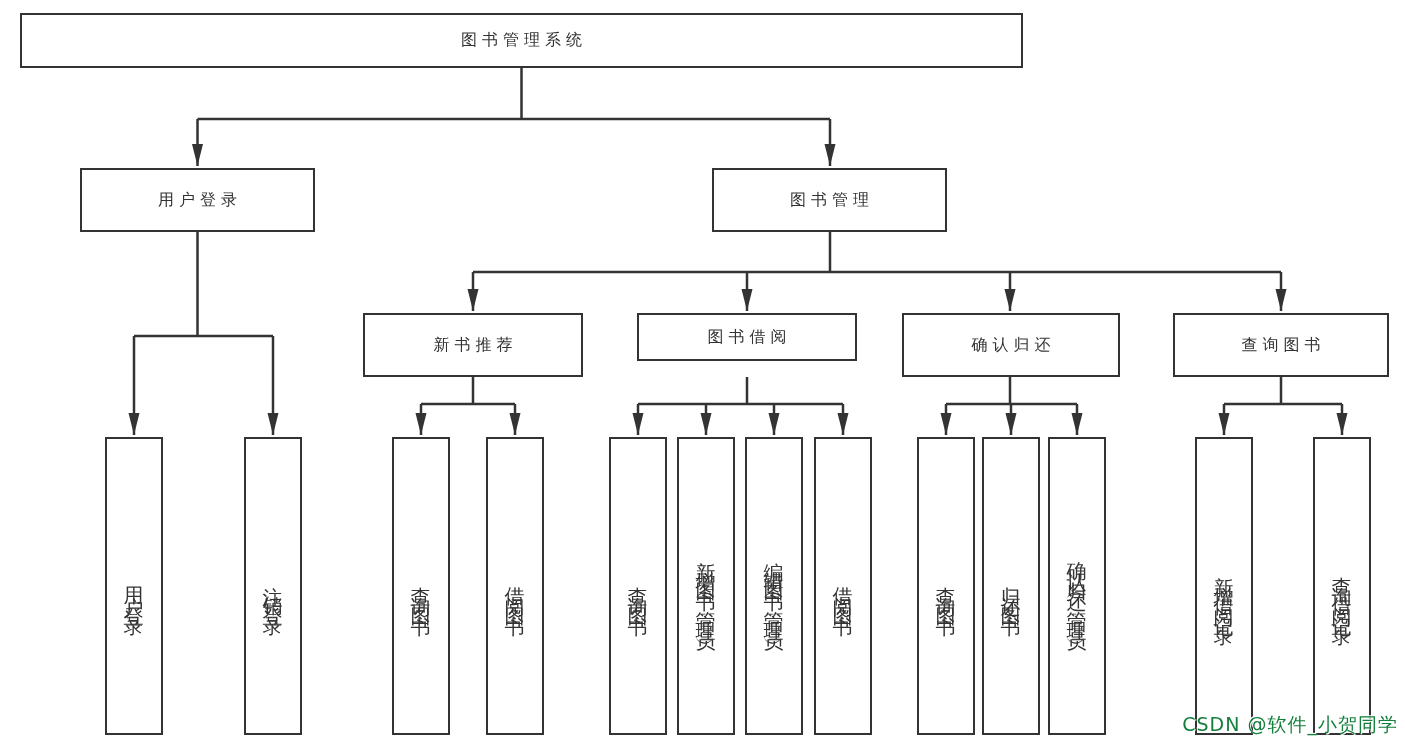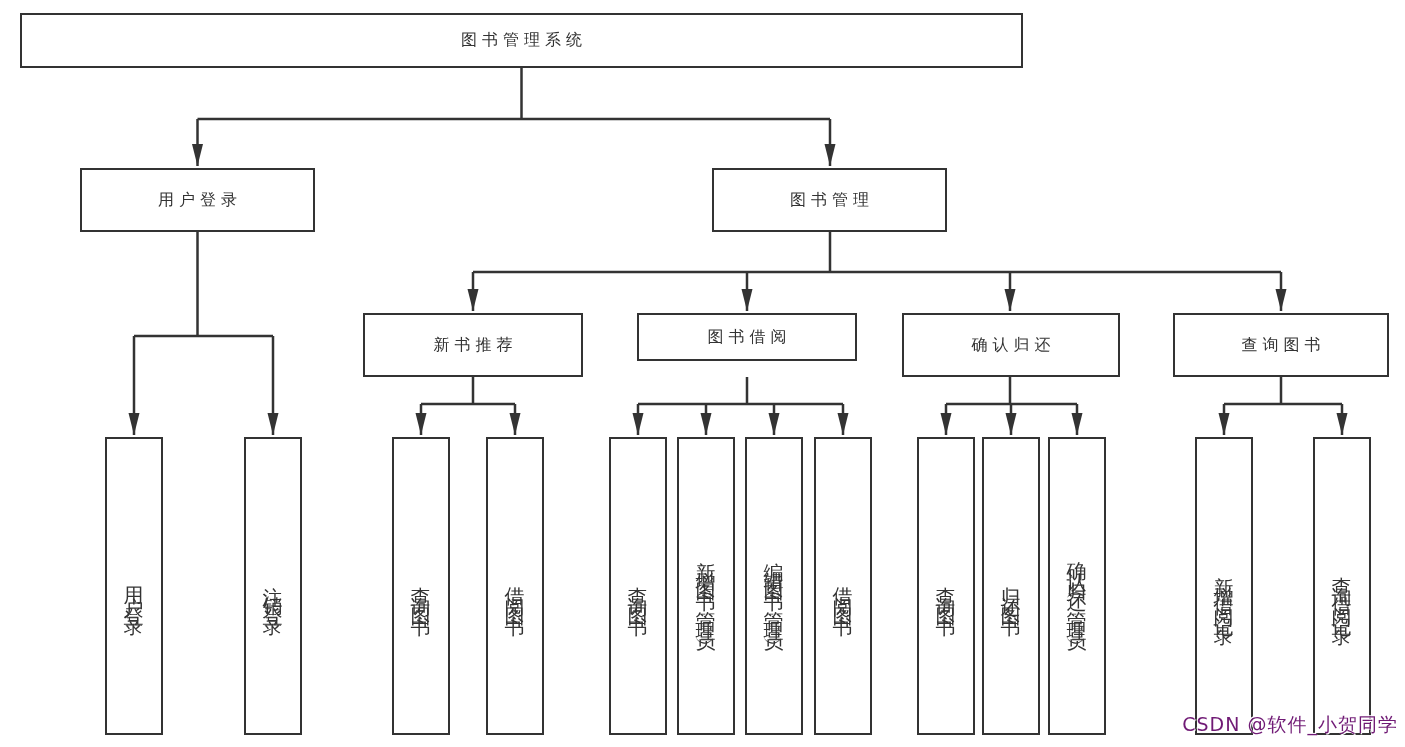--- a/index.html
+++ b/index.html
@@ -33,21 +33,21 @@
     line-height: 1.1;
     transform: translateY(5px);
     white-space: nowrap;
   }
   .watermark {
     position: absolute;
     top: 712px;
     right: 7px;
     z-index: 5;
     font-size: 19px;
-    color: #701a75;
+    color: #15803d;
     letter-spacing: 1px;
     white-space: nowrap;
     text-shadow: 1px 1px 0 #ffffff, -1px -1px 0 #ffffff;
     text-align: center;
   }
 </style>
 </head>
 <body>
 
 <div class="canvas">

